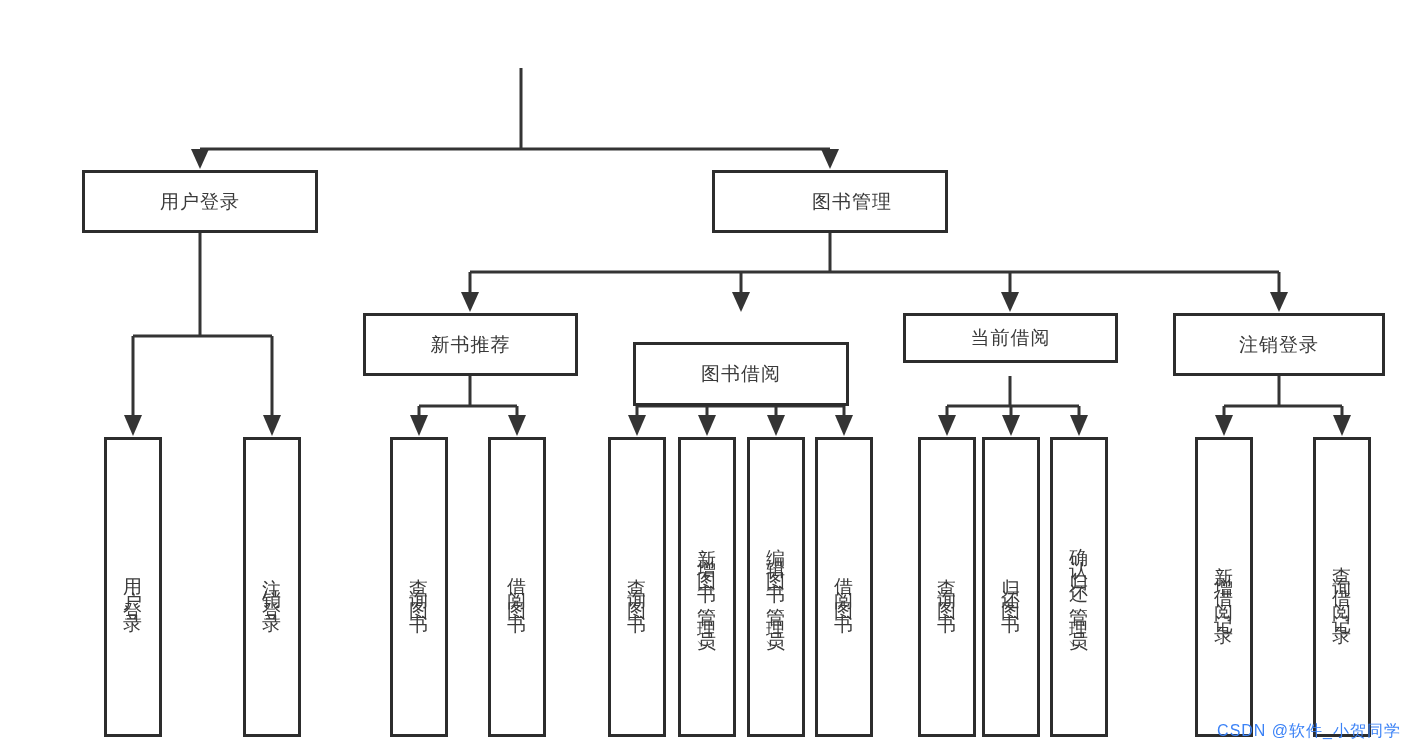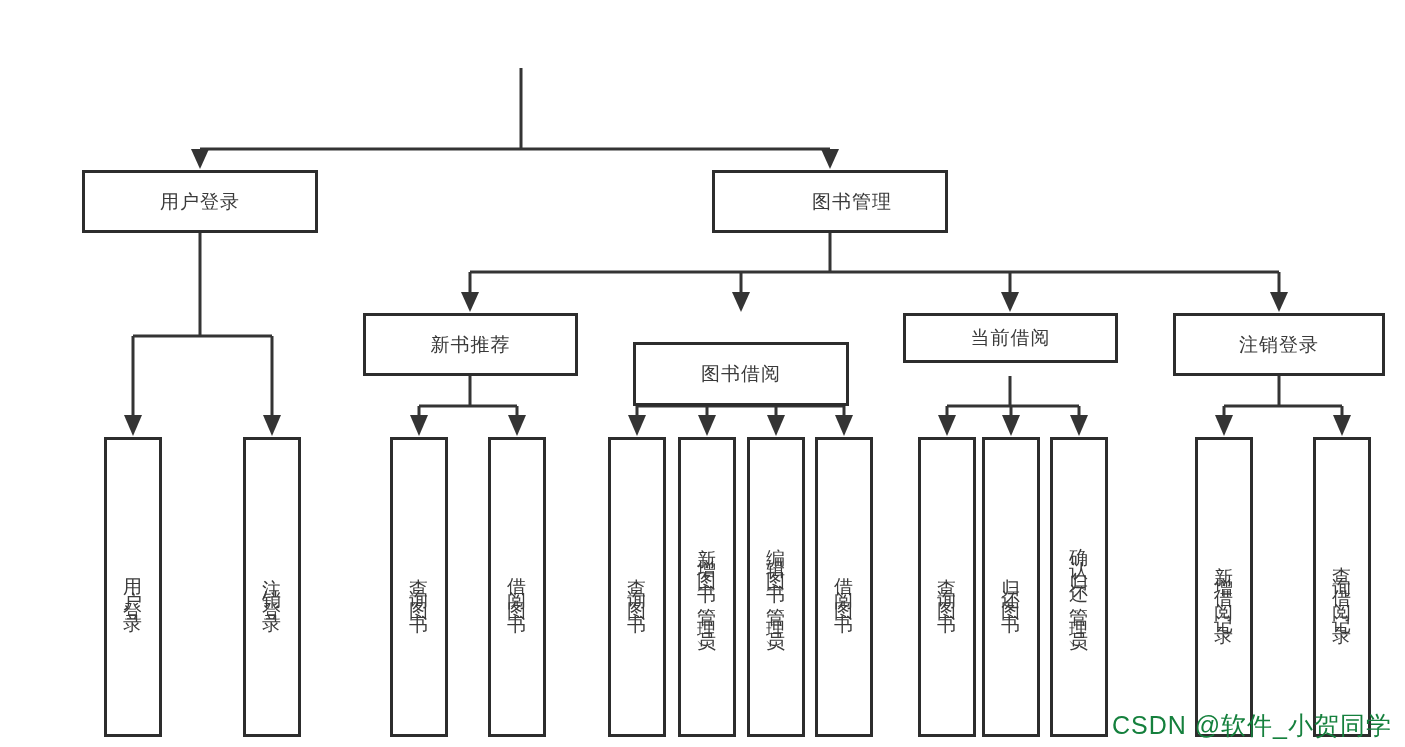--- a/index.html
+++ b/index.html
@@ -38,24 +38,24 @@
   }
   .vtext {
     writing-mode: vertical-rl;
     text-orientation: mixed;
     letter-spacing: 12px;
     line-height: 1;
     white-space: nowrap;
   }
   .watermark {
     position: absolute;
-    right: 13px;
+    right: 4px;
     bottom: 5px;
-    font-size: 25px;
-    color: #15803d;
+    font-size: 16px;
+    color: #3b82f6;
     letter-spacing: 1px;
     z-index: 5;
     white-space: nowrap;
   }
 </style>
 </head>
 <body>
 
 <div id="canvas">
 

